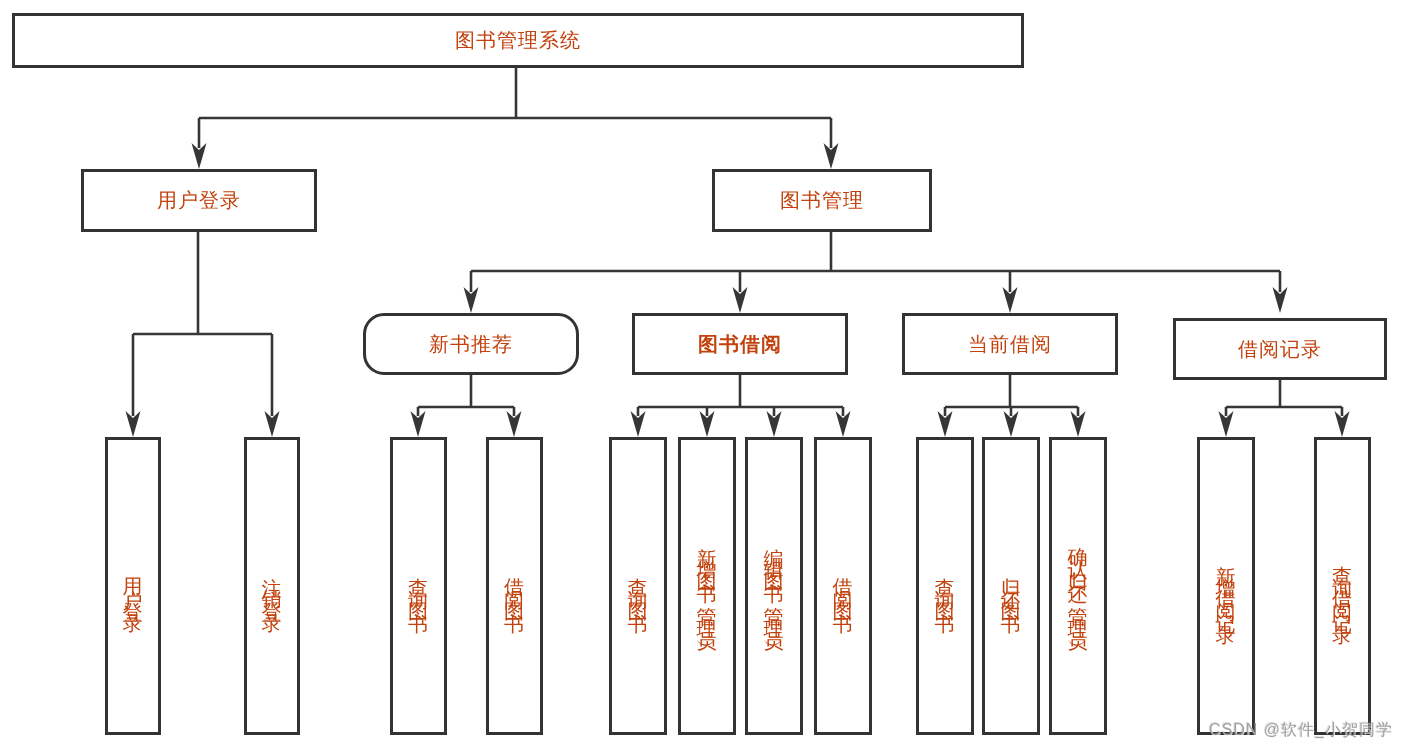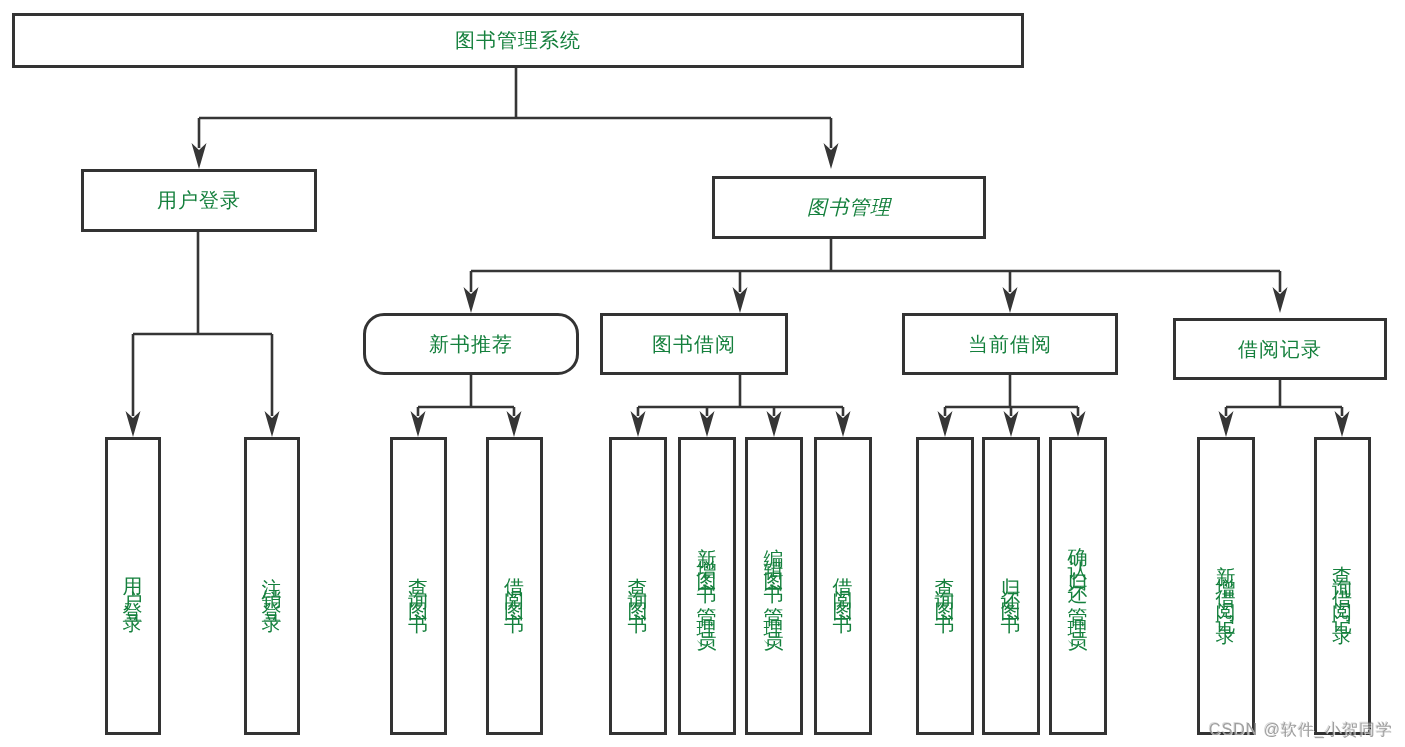--- a/index.html
+++ b/index.html
@@ -23,21 +23,21 @@
     height: 747px;
   }
   .node {
     position: absolute;
     box-sizing: border-box;
     border: 3px solid #333333;
     background: #ffffff;
     display: flex;
     align-items: center;
     justify-content: center;
-    color: #15803d;
+    color: #c2410c;
     text-align: right;
   }
   .hbox {
     font-size: 20px;
     letter-spacing: 1px;
     white-space: nowrap;
   }
   .leaf span {
     writing-mode: vertical-rl;
     text-orientation: mixed;
@@ -143,24 +143,24 @@
       <path d="M1226 407 L1226 416"></path>
       <polygon points="1218.5,411 1226,437 1233.5,411 1226,418"></polygon>
       <path d="M1342 407 L1342 416"></path>
       <polygon points="1334.5,411 1342,437 1349.5,411 1342,418"></polygon>
     </g>
   </svg>
 
   <div class="node hbox" style="left:12px; top:13px; width:1012px; height:55px;">图书管理系统</div>
 
   <div class="node hbox" style="left:81px; top:169px; width:236px; height:63px;">用户登录</div>
-  <div class="node hbox" style="left:712px; top:176px; width:274px; height:63px;font-style:italic;">图书管理</div>
+  <div class="node hbox" style="left:712px; top:169px; width:220px; height:63px;">图书管理</div>
 
   <div class="node hbox" style="left:363px; top:313px; width:216px; height:62px;border-radius:21px;">新书推荐</div>
-  <div class="node hbox" style="left:600px; top:313px; width:188px; height:62px;">图书借阅</div>
+  <div class="node hbox" style="left:632px; top:313px; width:216px; height:62px;font-weight:bold;">图书借阅</div>
   <div class="node hbox" style="left:902px; top:313px; width:216px; height:62px;">当前借阅</div>
   <div class="node hbox" style="left:1173px; top:318px; width:214px; height:62px;">借阅记录</div>
 
   <div class="node leaf" style="left:105px; top:437px; width:56px; height:298px;">
     <span>用户登录</span>
   </div>
   <div class="node leaf" style="left:244px; top:437px; width:56px; height:298px;">
     <span>注销登录</span>
   </div>
 

